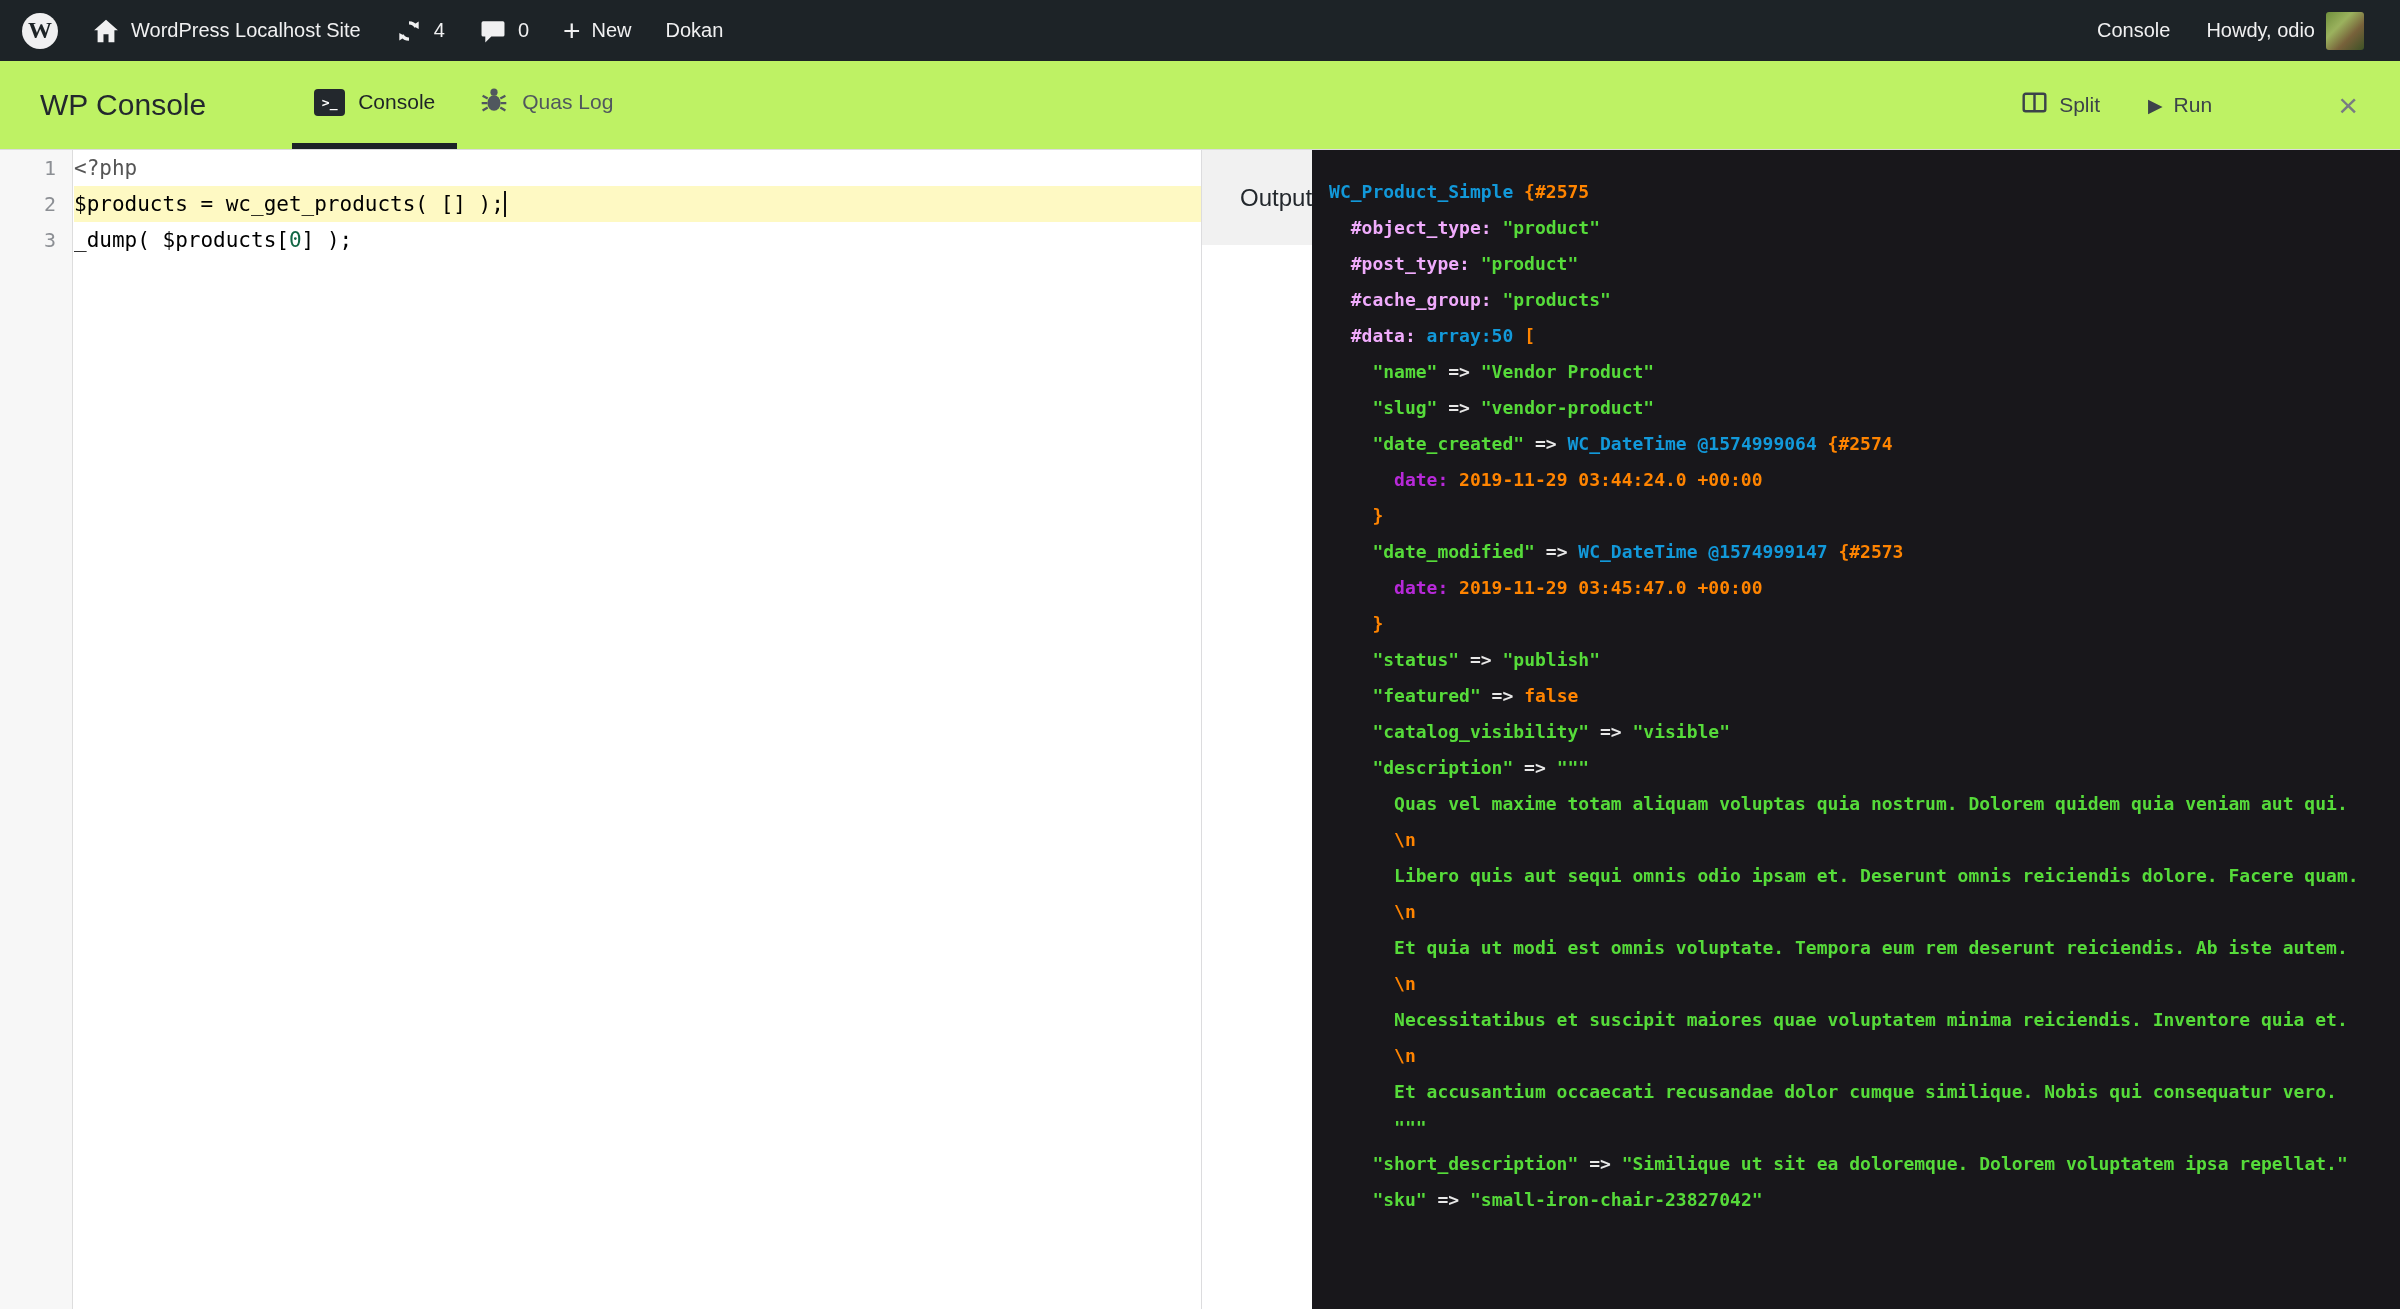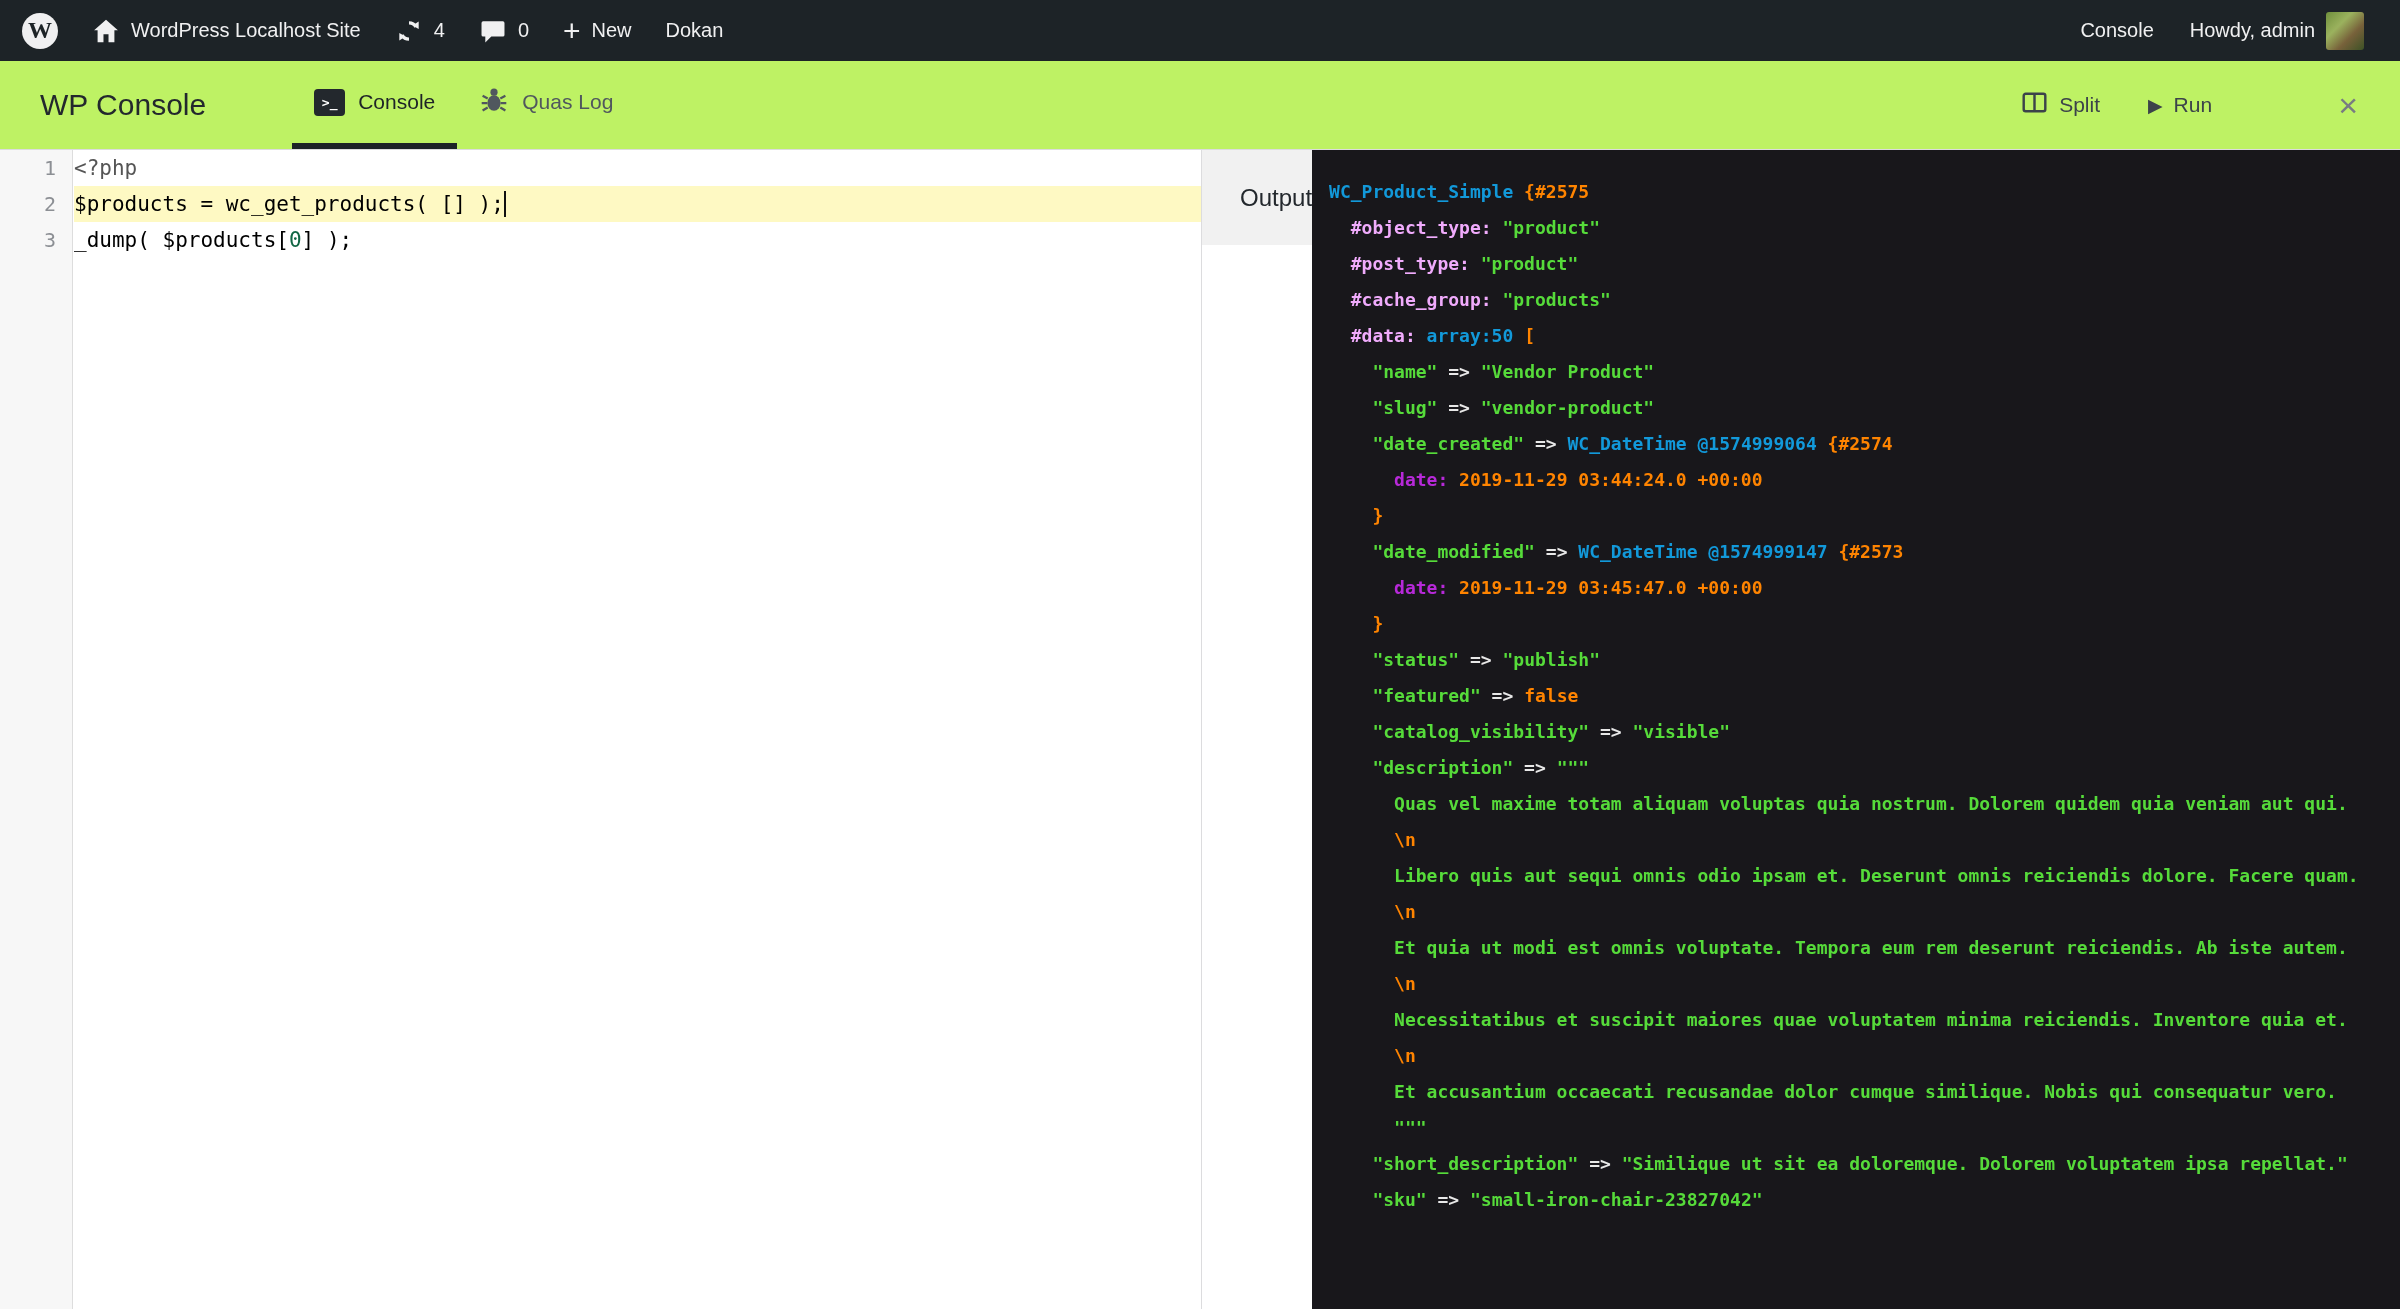--- a/index.html
+++ b/index.html
@@ -115,21 +115,21 @@
     </div>
     <div class="ab-item">
       <span>Dokan</span>
     </div>
   </div>
   <div class="ab-right">
     <div class="ab-item">
       <span>Console</span>
     </div>
     <div class="ab-item">
-      <span>Howdy, admin</span>
+      <span>Howdy, odio</span>
       <span class="avatar"></span>
     </div>
   </div>
 </div>
 
 <div class="console-header">
   <div class="page-title">WP Console</div>
   <div class="tabs">
     <div class="tab active">
       <span class="term-icon">

